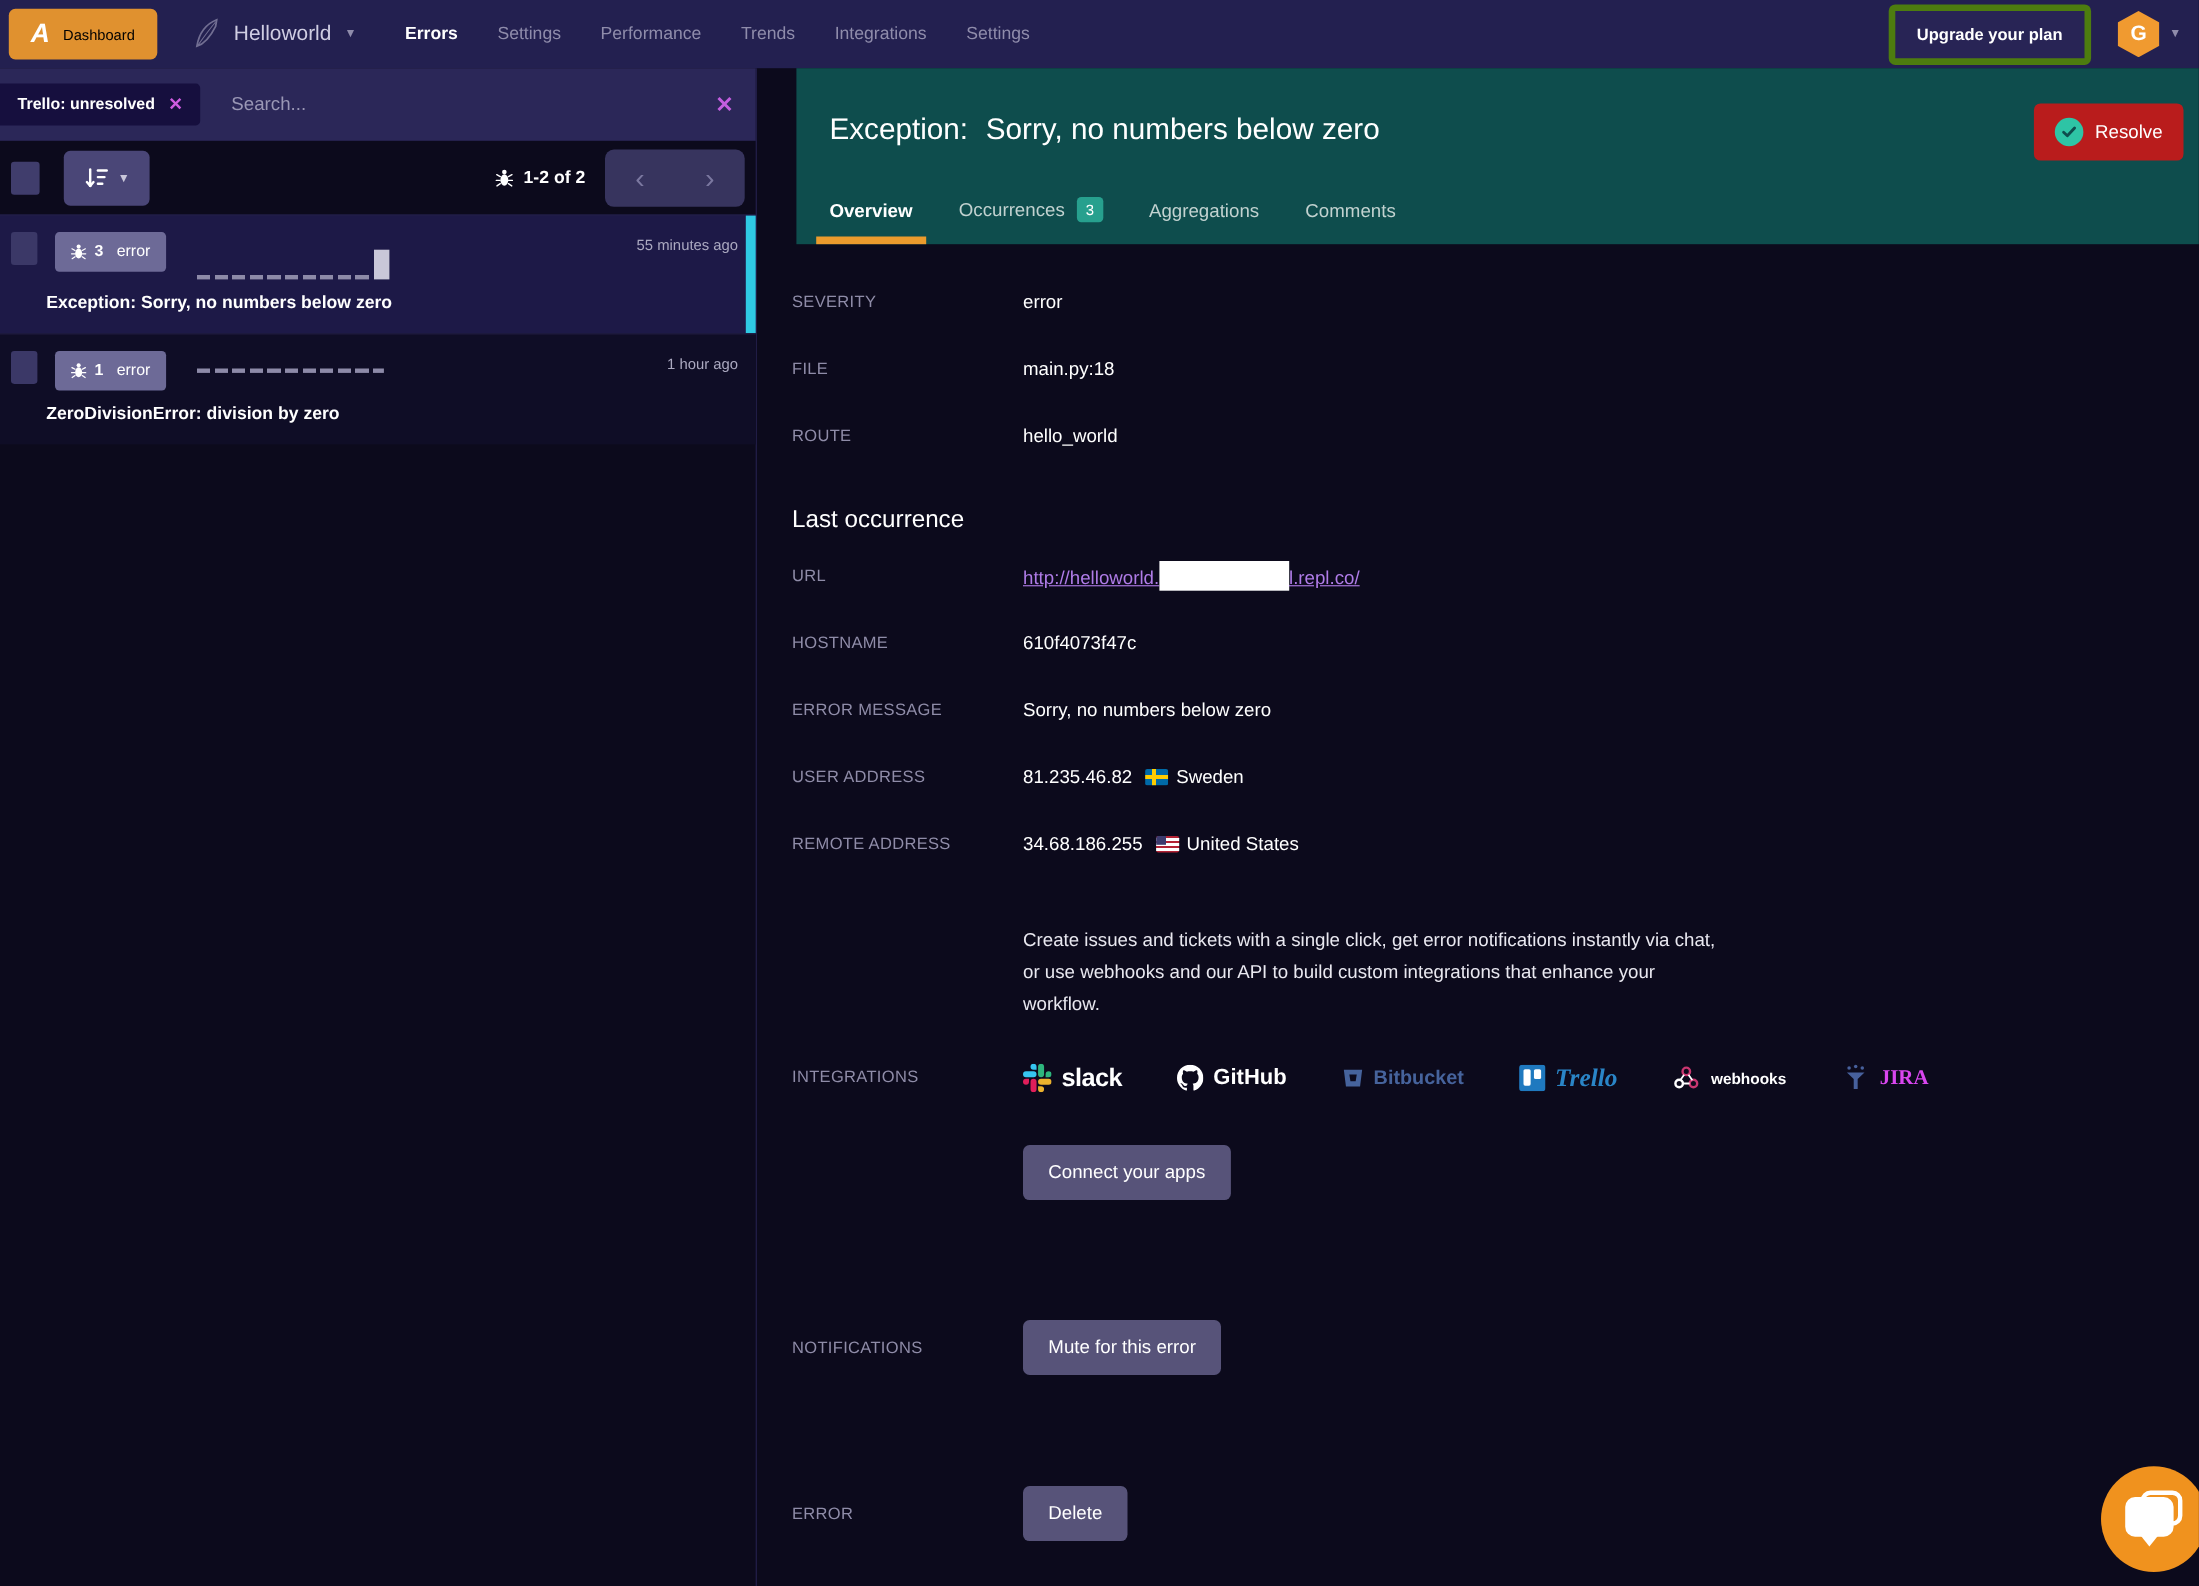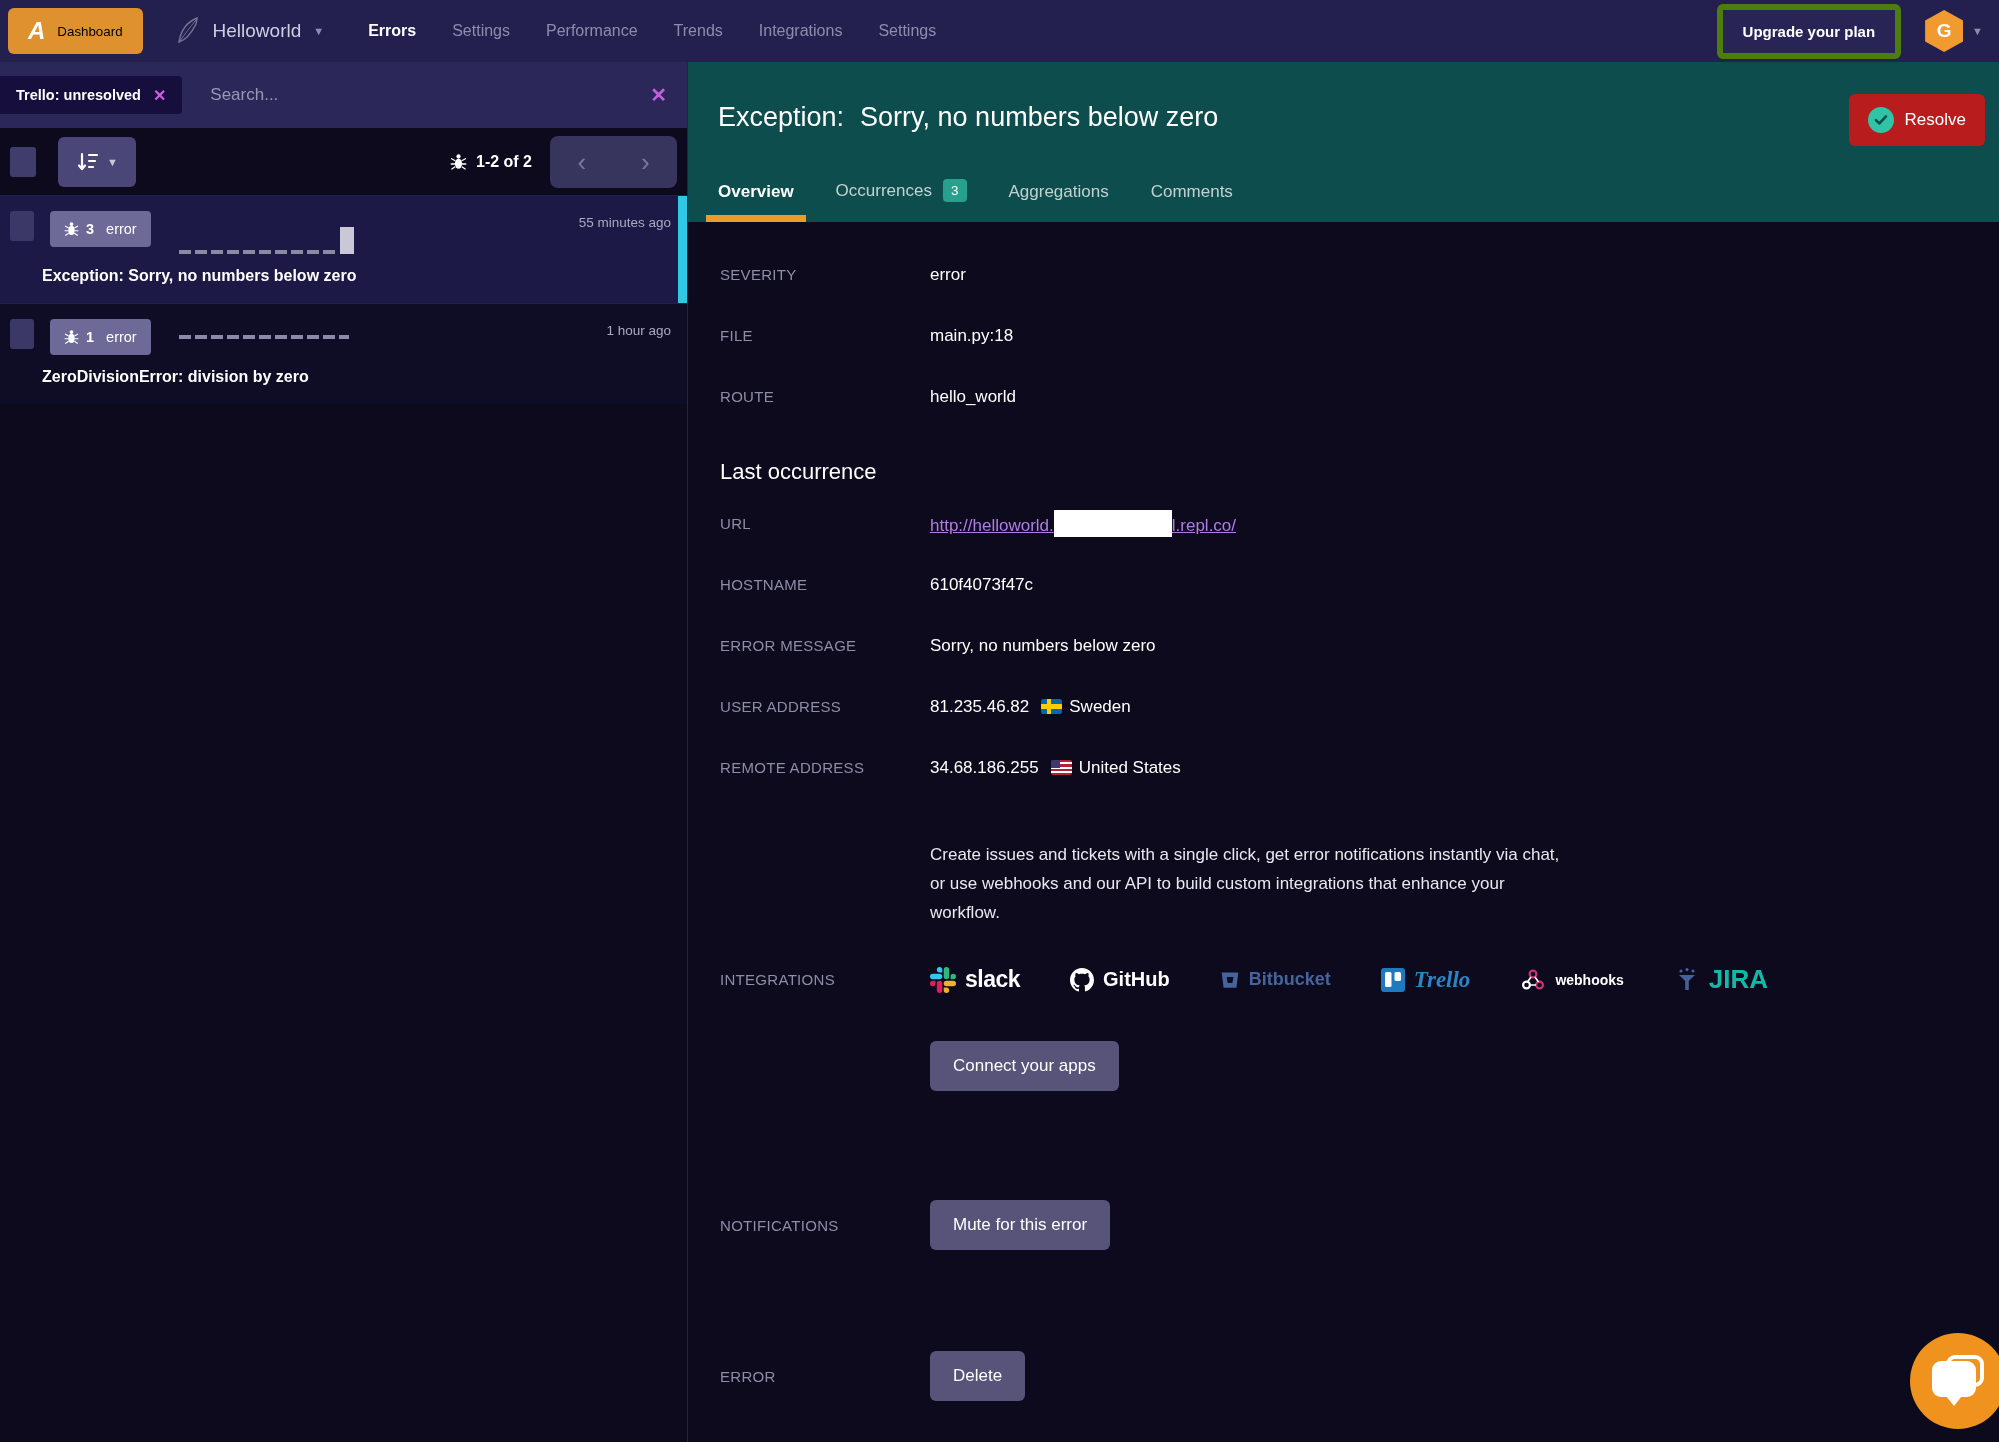--- a/index.html
+++ b/index.html
@@ -89,21 +89,21 @@
   .spark { display:flex; align-items:flex-end; margin-left:20px; margin-top:16px; }
   .spark-dashes { width:158px; height:4px; background:repeating-linear-gradient(to right,#8D8AA8 0 12px, transparent 12px 16px); }
   .spark-dashes.long { width:170px; }
   .spark-bar { width:14px; height:27px; background:#C9C7D8; margin-left:3px; }
   .item-time { margin-left:auto; color:#ABA9C0; font-size:13.5px; padding-top:4px; }
   .item-title { color:#fff; font-weight:bold; font-size:16px; margin-top:13px; padding-left:32px; }
   .sidebar-rest { flex:1; }
 
   
   .main { flex:1; display:flex; flex-direction:column; position:relative; }
-  .main-header { height:160px; background:#0E4D4D; position:relative; flex:none; }
+  .main-header { height:160px; background:#0E4D4D; position:relative; flex:none;margin-left:36px; }
   .main-title { position:absolute; top:40px; left:30px; font-size:27px; color:#fff; display:flex; gap:16px; }
   .resolve-btn {
     position:absolute; top:32px; right:14px; height:52px; background:#b91c1c; border:none; border-radius:6px;
     display:flex; align-items:center; gap:11px; padding:0 19px; color:#fff; font-size:17px; cursor:pointer;
   }
   .check-circle { width:26px; height:26px; border-radius:50%; background:#2EC4A5; display:flex; align-items:center; justify-content:center; }
   .tabs { position:absolute; bottom:0; left:30px; display:flex; gap:42px; align-items:flex-end; }
   .tab { padding-bottom:20px; color:#C2D2D0; font-size:17px; position:relative; display:flex; gap:11px; align-items:center; cursor:pointer; }
   .tab.active { color:#fff; font-weight:bold; }
   .tab.active .tab-underline { position:absolute; left:-12px; right:-12px; bottom:0; height:7px; background:#EB9B2D; }
@@ -130,21 +130,21 @@
   .desc-row { display:flex; margin-top:42px; }
   .integrations-desc { width:630px; color:#E9E8F0; font-size:17px; line-height:1.72; }
   .logos-row { display:flex; align-items:center; margin-top:26px; min-height:52px; }
   .logos { display:flex; align-items:center; }
   .logo { display:flex; align-items:center; gap:9px; margin-right:50px; cursor:default; }
   .logo-slack-text { color:#fff; font-weight:bold; font-size:23px; letter-spacing:-.5px; }
   .logo-github-text { color:#fff; font-weight:bold; font-size:20px; }
   .logo-bitbucket-text { color:#46639C; font-weight:bold; font-size:18px; }
   .logo-trello-text { color:#2A85C7; font-weight:bold; font-style:italic; font-size:23px; font-family:"Liberation Serif", serif; }
   .logo-webhooks-text { color:#fff; font-weight:bold; font-size:14px; }
-  .logo-jira-text { color:#14b8a6; font-weight:bold; font-size:26px; }
+  .logo-jira-text { color:#d946ef; font-weight:bold; font-size:19px;font-family:Liberation Serif, serif; }
 
   .btn-muted {
     background:#575379; color:#fff; border:none; border-radius:6px;
     padding:15px 23px; font-size:17px; cursor:pointer; font-family:"Liberation Sans",sans-serif;
   }
   .connect-row { margin-top:30px; }
   .mute-row { margin-top:98px; }
   .delete-row { margin-top:90px; }
 
   

